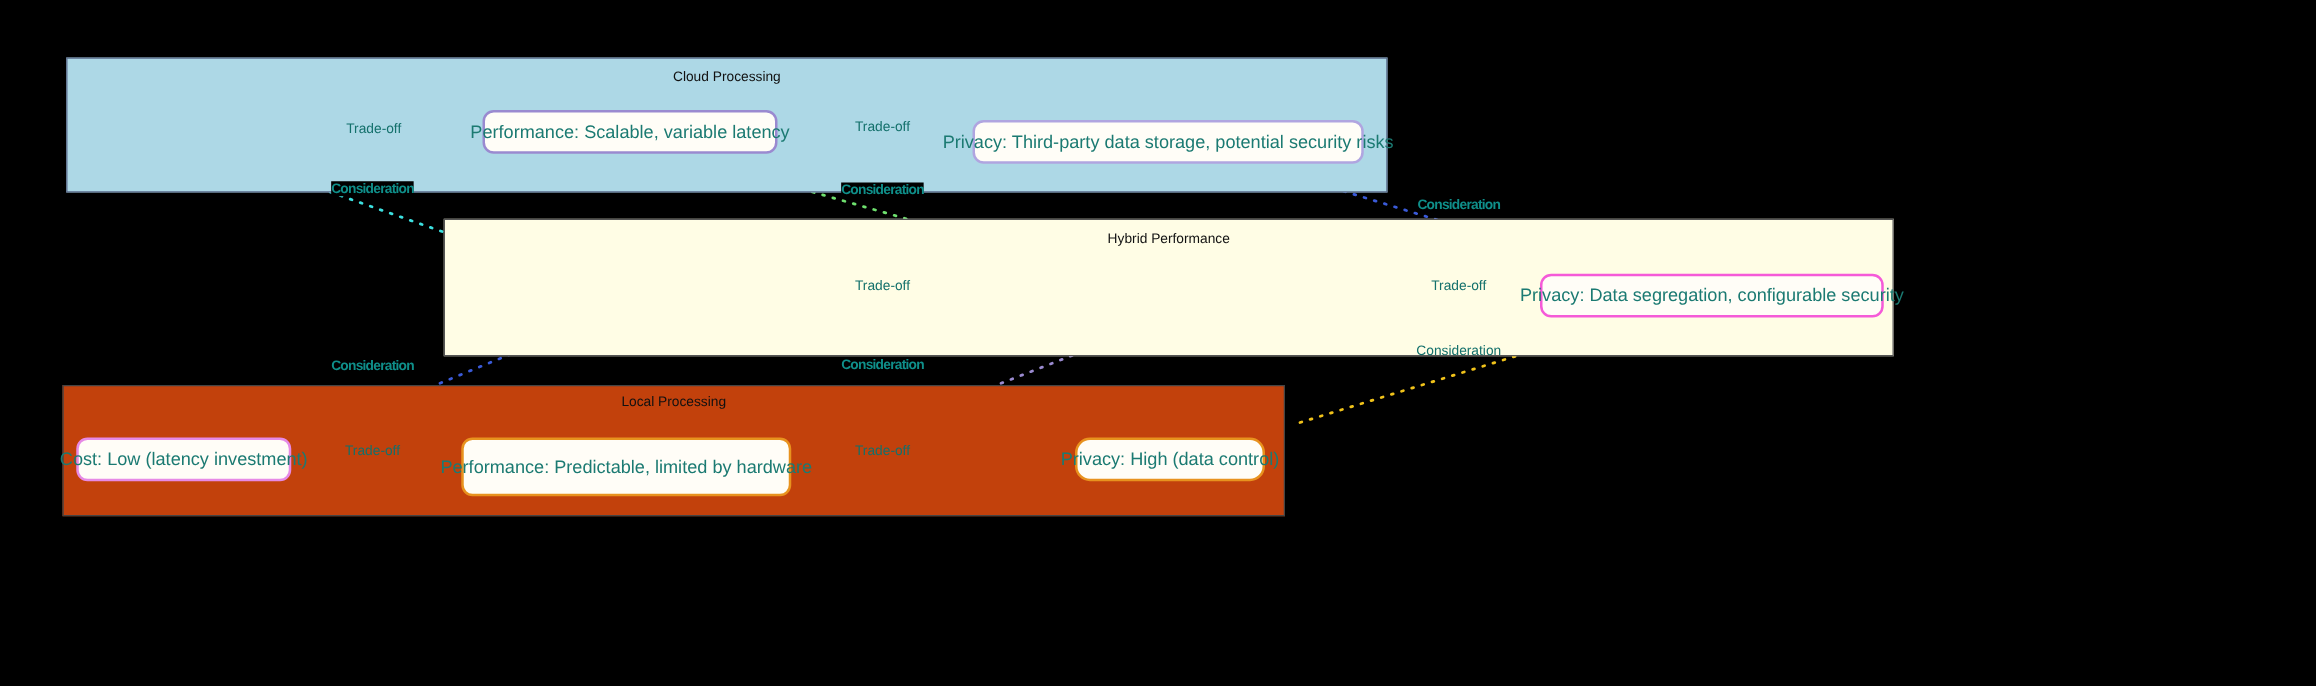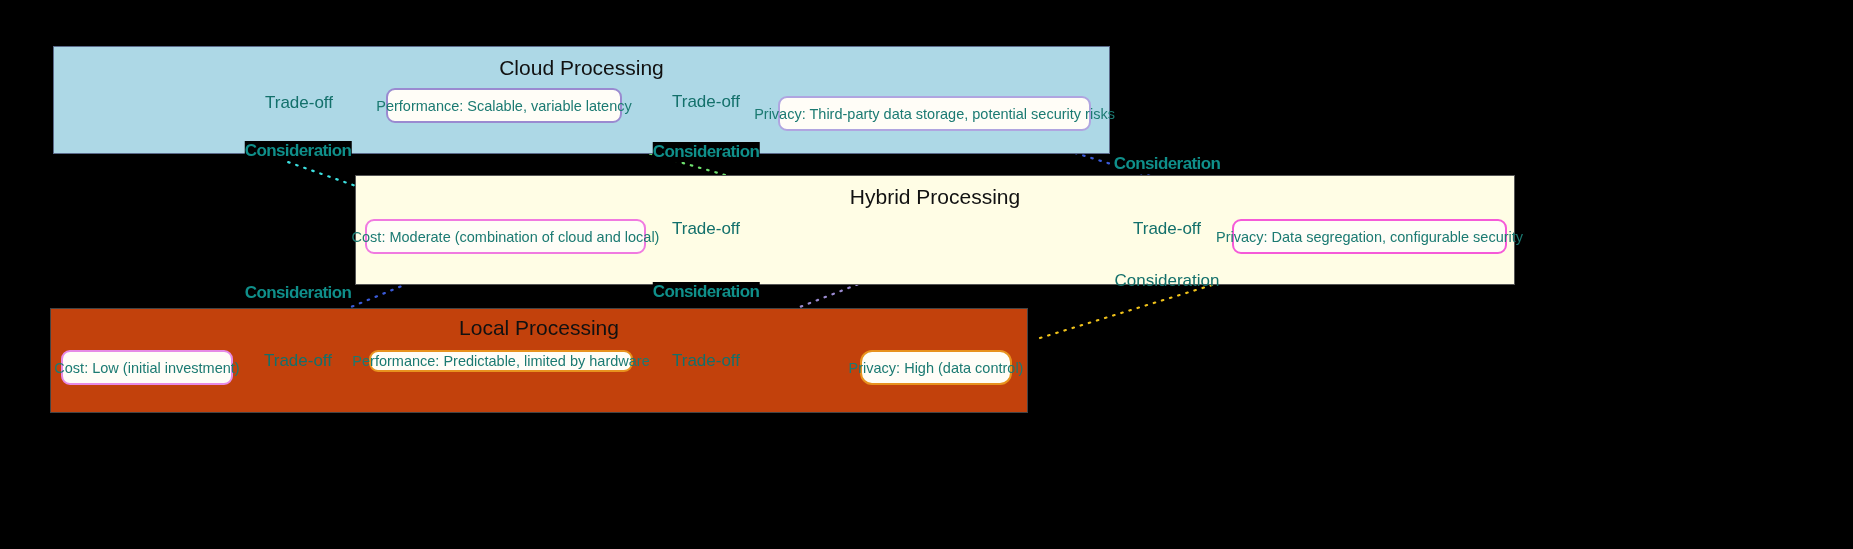--- a/index.html
+++ b/index.html
@@ -3,21 +3,21 @@
 <meta charset="utf-8">
 <style>
   html,body{margin:0;padding:0;background:#000;}
   body{font-family:"Liberation Sans",sans-serif;}
   #stage{position:relative;width:1853px;height:549px;background:#000;overflow:hidden;}
   #svg{position:absolute;left:0;top:0;width:1853px;height:549px;}
 
   .cluster{position:absolute;box-sizing:border-box;border:1px solid #333;}
   .cluster-title{
     position:absolute;left:0;right:0;text-align:center;
-    font-size:21px;color:#111;font-family:"Liberation Sans",sans-serif;
+    font-size:11px;color:#111;font-family:"Liberation Sans",sans-serif;
     white-space:nowrap;
   }
   #cluster-cloud{left:53px;top:46px;width:1057px;height:108px;background:#add8e6;border-color:#5a6a8a;}
   #cluster-hybrid{left:355px;top:175px;width:1160px;height:110px;background:#fffde5;border-color:#555;}
   #cluster-local{left:50px;top:308px;width:978px;height:105px;background:#c2410c;border-color:#444;}
 
   .node{
     position:absolute;box-sizing:border-box;
     background:#fffdf7;border-radius:9px;border:2px solid #999;
     display:flex;align-items:center;justify-content:center;
@@ -27,21 +27,21 @@
   .n-green{border-color:#5ce65c;}
   .n-purple{border-color:#9a8ad0;}
   .n-lilac{border-color:#b0a5e0;}
   .n-magenta{border-color:#f07ae0;}
   .n-violet{border-color:#9b8ad8;}
   .n-pink{border-color:#f55ad8;text-align:center;}
   .n-plum{border-color:#e68ae6;}
   .n-orange{border-color:#e8921e;}
 
   .edge-label{
-    position:absolute;font-size:17px;color:#13706b;white-space:nowrap;
+    position:absolute;font-size:11px;color:#13706b;white-space:nowrap;
     font-family:"Liberation Sans",sans-serif;
     transform:translate(-50%,-50%);
   }
   .edge-label.occluded{background:#000;color:#0f8f8a;font-weight:bold;letter-spacing:-0.6px;}
   .edge-label.plain{background:transparent;}
 </style>
 </head>
 <body>
 
 <div id="stage">
@@ -96,34 +96,33 @@
 
     <path d="M242,352 L460,262" stroke="#3a5ad8" stroke-width="2.2" stroke-dasharray="1.5,7" stroke-linecap="round" fill="none" marker-end="url(#a-blue)"></path>
     <path d="M690,350 L920,260" stroke="#9a8ad0" stroke-width="2.2" stroke-dasharray="1.5,7" stroke-linecap="round" fill="none" marker-end="url(#a-lilac)"></path>
     <path d="M1040,338 L1300,258" stroke="#f0c21a" stroke-width="2.2" stroke-dasharray="1.5,7" stroke-linecap="round" fill="none" marker-end="url(#a-yellow2)"></path>
   </svg>
 
   <div class="cluster" id="cluster-cloud">
     <div class="cluster-title" style="top:9px;">Cloud Processing</div>
   </div>
   <div class="cluster" id="cluster-hybrid">
-    <div class="cluster-title" style="top:9px;">Hybrid Processing</div>
+    <div class="cluster-title" style="top:9px;">Hybrid Performance</div>
   </div>
   <div class="cluster" id="cluster-local">
     <div class="cluster-title" style="top:7px;">Local Processing</div>
   </div>
 
   <div class="node n-lilac" style="left:778px;top:96px;width:313px;height:35px;">Privacy: Third-party data storage, potential security risks</div>
   <div class="node n-purple" style="left:386px;top:88px;width:236px;height:35px;">Performance: Scalable, variable latency</div>
 
-  <div class="node n-magenta" style="left:365px;top:219px;width:281px;height:35px;">Cost: Moderate (combination of cloud and local)</div>
   <div class="node n-pink" style="left:1232px;top:219px;width:275px;height:35px;">Privacy: Data segregation, configurable security</div>
 
-  <div class="node n-plum" style="left:61px;top:350px;width:172px;height:35px;">Cost: Low (initial investment)</div>
-  <div class="node n-orange" style="left:369px;top:350px;width:264px;height:22px;">Performance: Predictable, limited by hardware</div>
+  <div class="node n-plum" style="left:61px;top:350px;width:172px;height:35px;">Cost: Low (latency investment)</div>
+  <div class="node n-orange" style="left:369px;top:350px;width:264px;height:47px;">Performance: Predictable, limited by hardware</div>
   <div class="node n-orange" style="left:860px;top:350px;width:152px;height:35px;border-radius:12px;">Privacy: High (data control)</div>
 
   <div class="edge-label plain" style="left:299px;top:103px;">Trade-off</div>
   <div class="edge-label plain" style="left:706px;top:102px;">Trade-off</div>
   <div class="edge-label plain" style="left:706px;top:229px;">Trade-off</div>
   <div class="edge-label plain" style="left:1167px;top:229px;">Trade-off</div>
   <div class="edge-label plain" style="left:298px;top:361px;">Trade-off</div>
   <div class="edge-label plain" style="left:706px;top:361px;">Trade-off</div>
 
   <div class="edge-label occluded" style="left:298px;top:151px;">Consideration</div>

